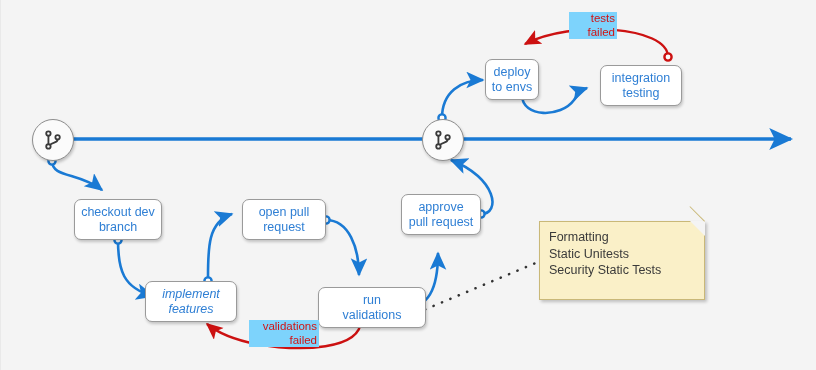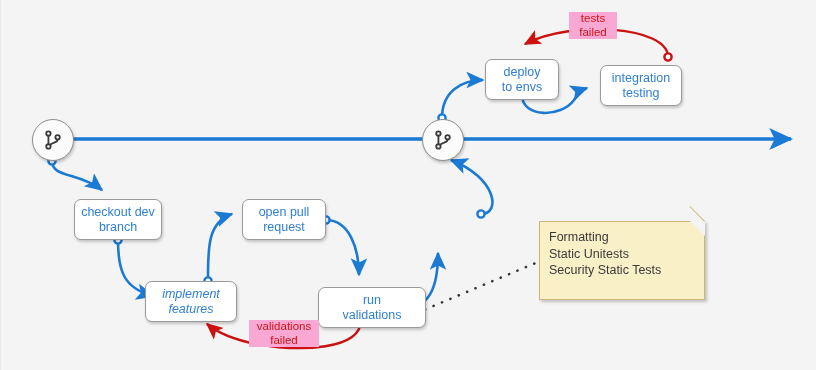--- a/index.html
+++ b/index.html
@@ -49,22 +49,22 @@
     display:flex;align-items:center;justify-content:center;
   }
   .gitnode svg{display:block;}
 
   
   .elabel{
     position:absolute;
     color:#d01414;
     font-size:11.5px;
     line-height:13.5px;
-    text-align:center;
-    background:#f9a8d4;
+    text-align:right;
+    background:#7dd3fc;
     z-index:7;
     white-space:pre-line;
     padding:0 2px;
   }
 
   
   .note{
     position:absolute;
     background:#faf0c8;
     border:1px solid #c9b878;
@@ -200,22 +200,24 @@
 
   <div class="node" style="left:144px;top:281px;width:92px;height:41px;font-style:italic;">implement
 features</div>
 
   <div class="node" style="left:241px;top:199px;width:84px;height:41px;">open pull
 request</div>
 
   <div class="node" style="left:317px;top:287px;width:108px;height:41px;">run
 validations</div>
 
-
-  <div class="node" style="left:484px;top:59px;width:74px;height:41px;">deploy
+  <div class="node" style="left:400px;top:194px;width:80px;height:41px;">approve
+pull request</div>
+
+  <div class="node" style="left:484px;top:59px;width:54px;height:41px;">deploy
 to envs</div>
 
   <div class="node" style="left:599px;top:65px;width:82px;height:41px;">integration
 testing</div>
 
   <div class="elabel" style="left:248px;top:320px;width:66px;">validations
 failed</div>
 
   <div class="elabel" style="left:568px;top:12px;width:44px;">tests
 failed</div>

